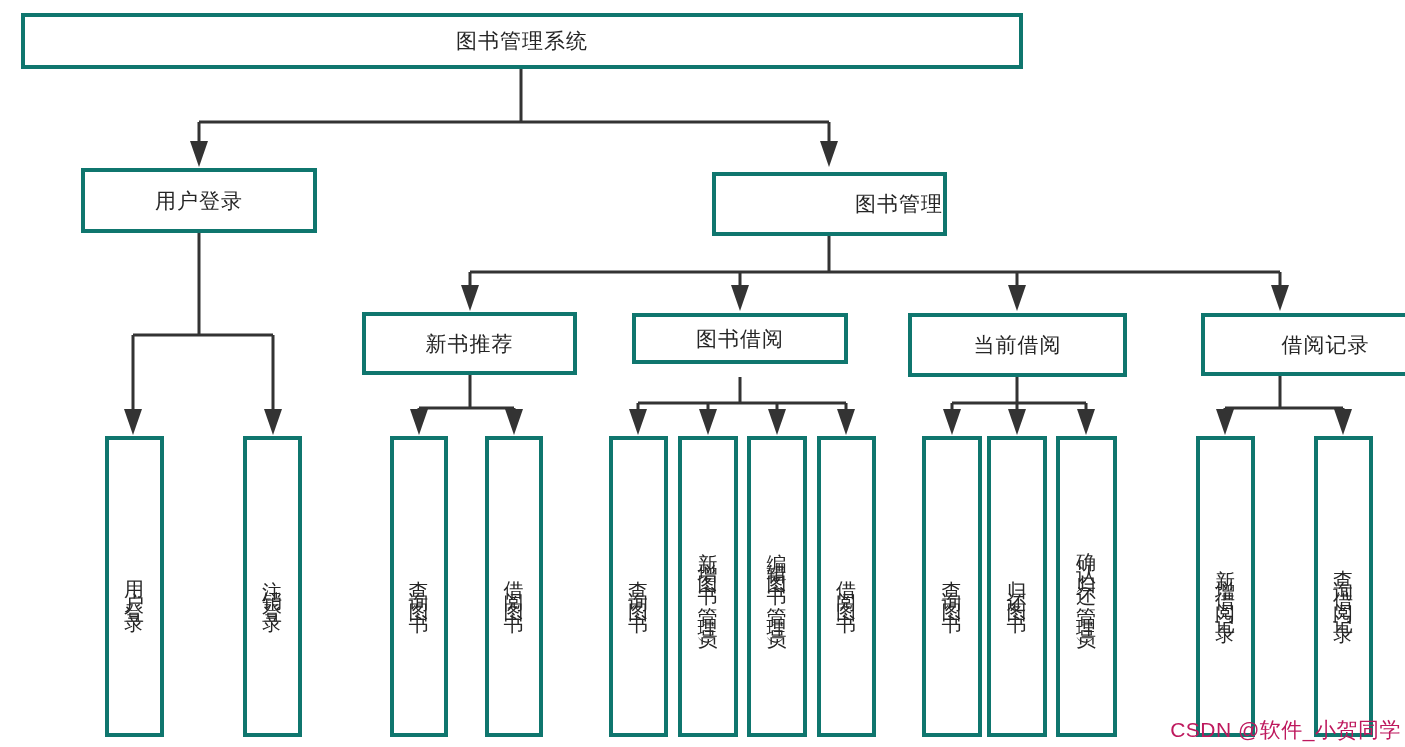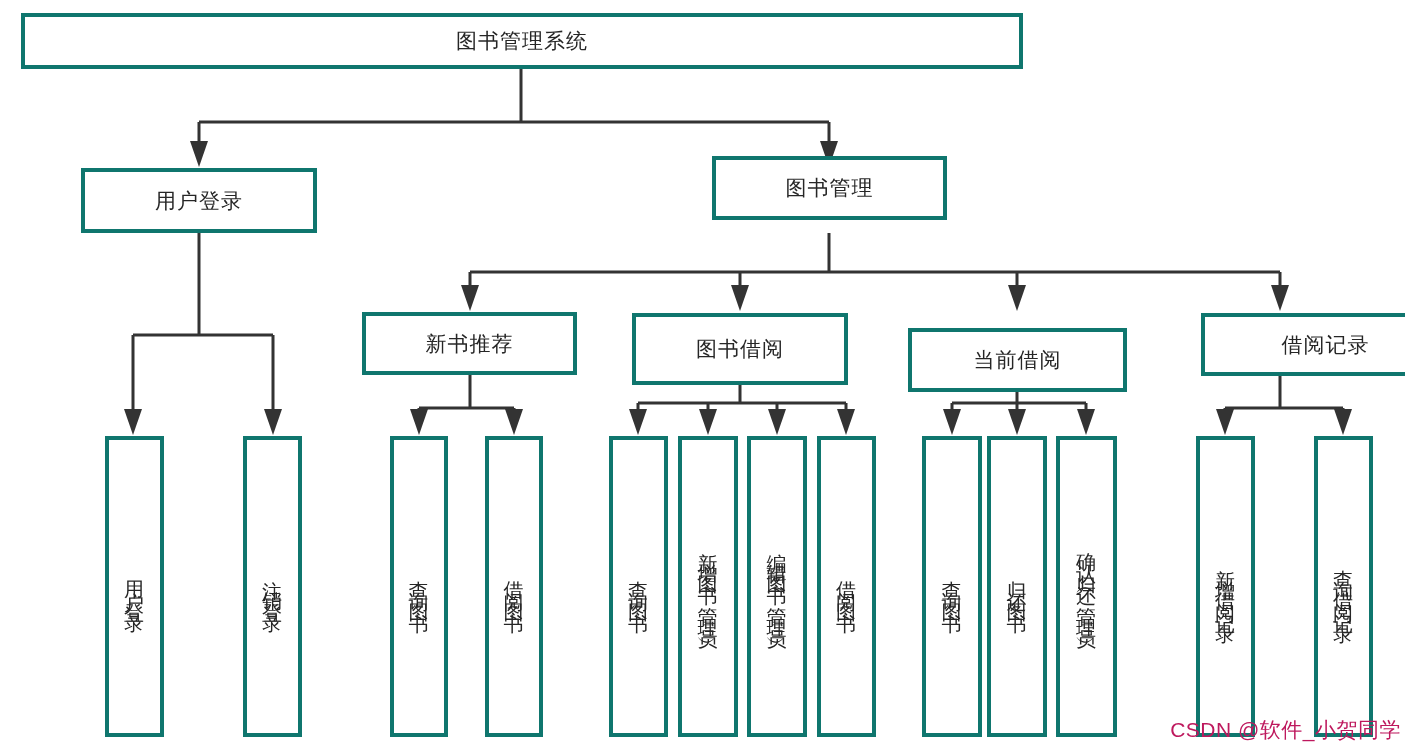--- a/index.html
+++ b/index.html
@@ -88,31 +88,31 @@
     </g>
   </svg>
 
   <div class="box hbox" style="left:21px; top:13px; width:1002px; height:56px;">
     <span>图书管理系统</span>
   </div>
 
   <div class="box hbox" style="left:81px; top:168px; width:236px; height:65px;">
     <span>用户登录</span>
   </div>
-  <div class="box hbox" style="left:712px; top:156px; width:235px; height:64px;">
+  <div class="box hbox" style="left:712px; top:172px; width:235px; height:64px;justify-content:flex-end;">
     <span>图书管理</span>
   </div>
 
   <div class="box hbox" style="left:362px; top:312px; width:215px; height:63px;">
     <span>新书推荐</span>
   </div>
-  <div class="box hbox" style="left:632px; top:313px; width:216px; height:72px;">
+  <div class="box hbox" style="left:632px; top:313px; width:216px; height:51px;">
     <span>图书借阅</span>
   </div>
-  <div class="box hbox" style="left:908px; top:328px; width:219px; height:64px;">
+  <div class="box hbox" style="left:908px; top:313px; width:219px; height:64px;">
     <span>当前借阅</span>
   </div>
   <div class="box hbox" style="left:1172px; top:313px; width:249px; height:63px;margin-left:29px;">
     <span>借阅记录</span>
   </div>
 
   <div class="box vbox" style="left:105px; top:436px; width:59px; height:301px;">
     <span class="vtext">用户登录</span>
   </div>
   <div class="box vbox" style="left:243px; top:436px; width:59px; height:301px;">

